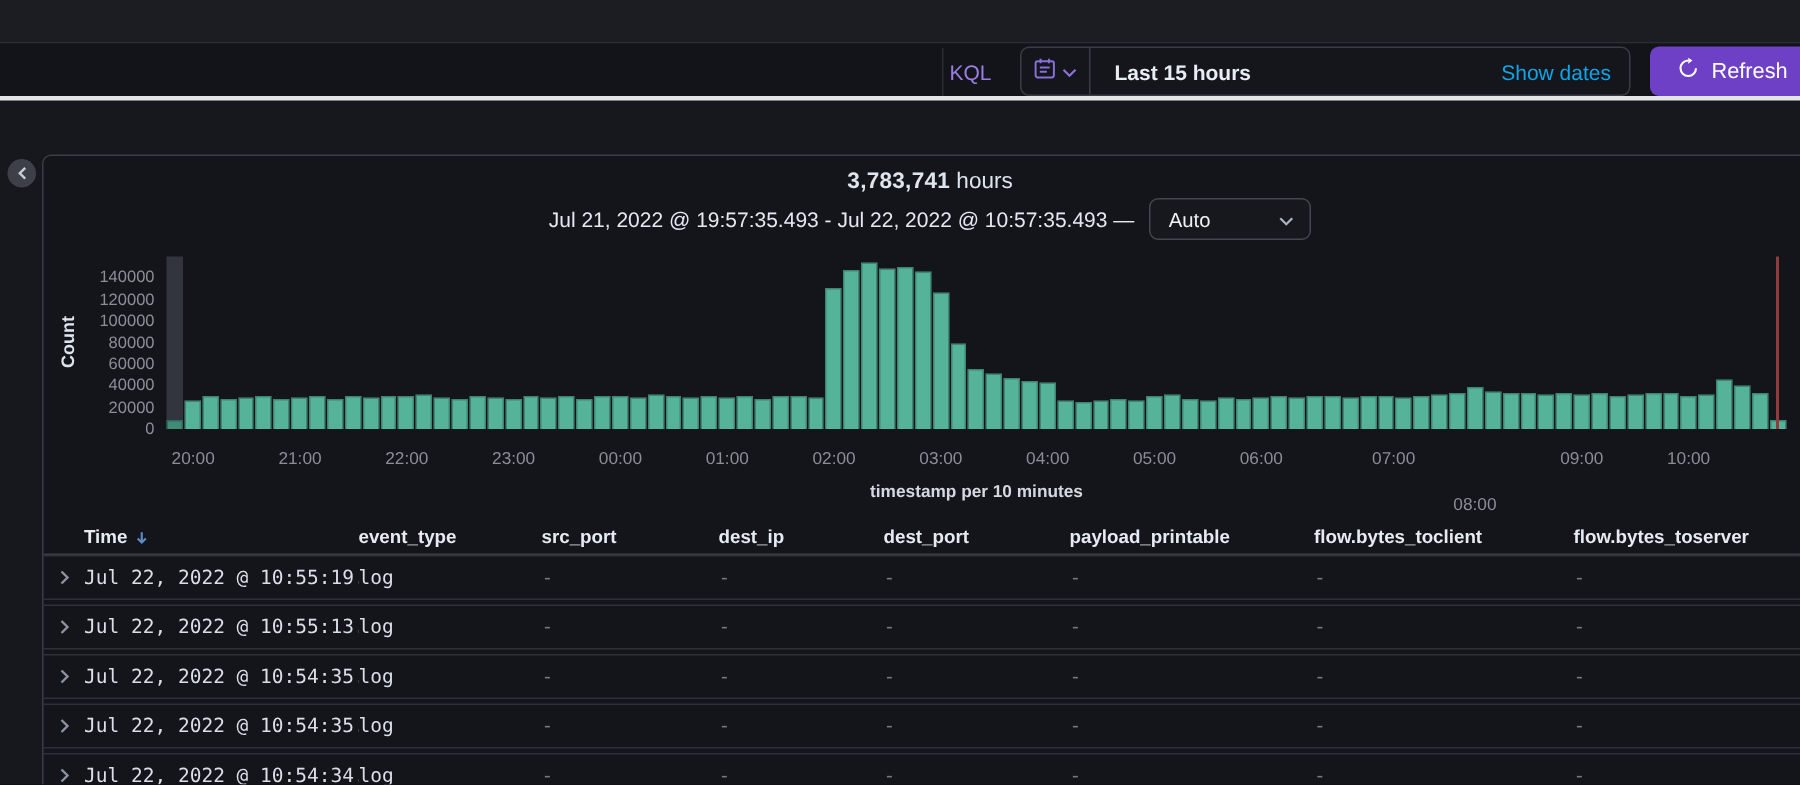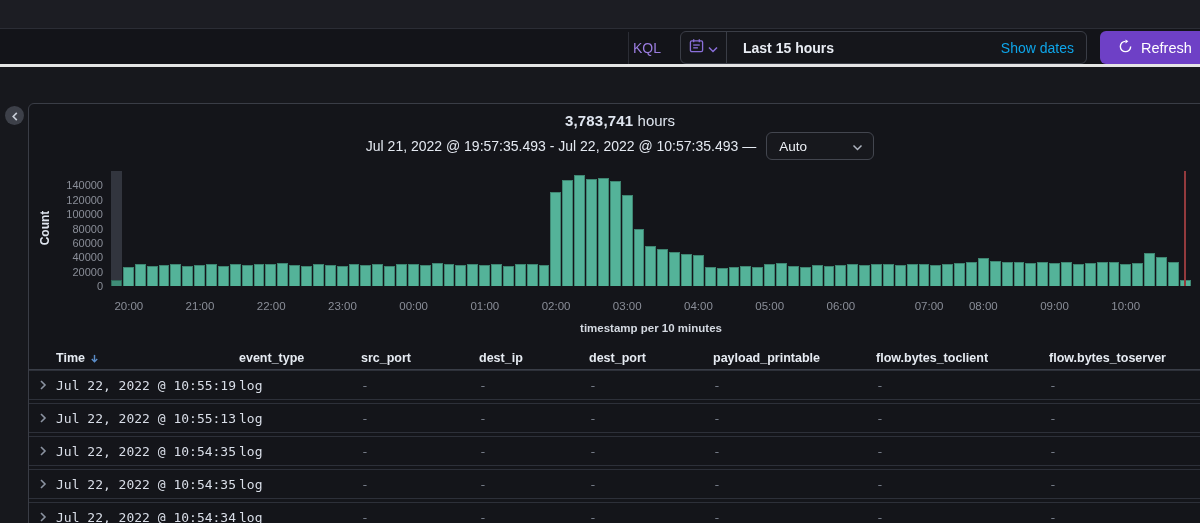--- a/index.html
+++ b/index.html
@@ -442,21 +442,21 @@
         <div class="xtick" style="left: 14.8352%;">22:00</div>
         <div class="xtick" style="left: 21.4286%;">23:00</div>
         <div class="xtick" style="left: 28.022%;">00:00</div>
         <div class="xtick" style="left: 34.6154%;">01:00</div>
         <div class="xtick" style="left: 41.2088%; text-align: center;">02:00</div>
         <div class="xtick" style="left: 47.8022%;">03:00</div>
         <div class="xtick" style="left: 54.3956%;">04:00</div>
         <div class="xtick" style="left: 60.989%;">05:00</div>
         <div class="xtick" style="left: 67.5824%;">06:00</div>
         <div class="xtick" style="left: 74.1758%; margin-left: 17px;">07:00</div>
-        <div class="xtick" style="left: 80.7692%;">08:00</div>
+        <div class="xtick" style="left: 80.7692%; margin-top: 31px;">08:00</div>
         <div class="xtick" style="left: 87.3626%;">09:00</div>
         <div class="xtick" style="left: 93.956%;">10:00</div>
       </div>
     <div class="x-title">timestamp per 10 minutes</div>
 
     <div class="tbl-header tbl-grid">
       <div></div>
     <div class="hcell">
           <span>Time</span>
           <span class="sort-arrow">

